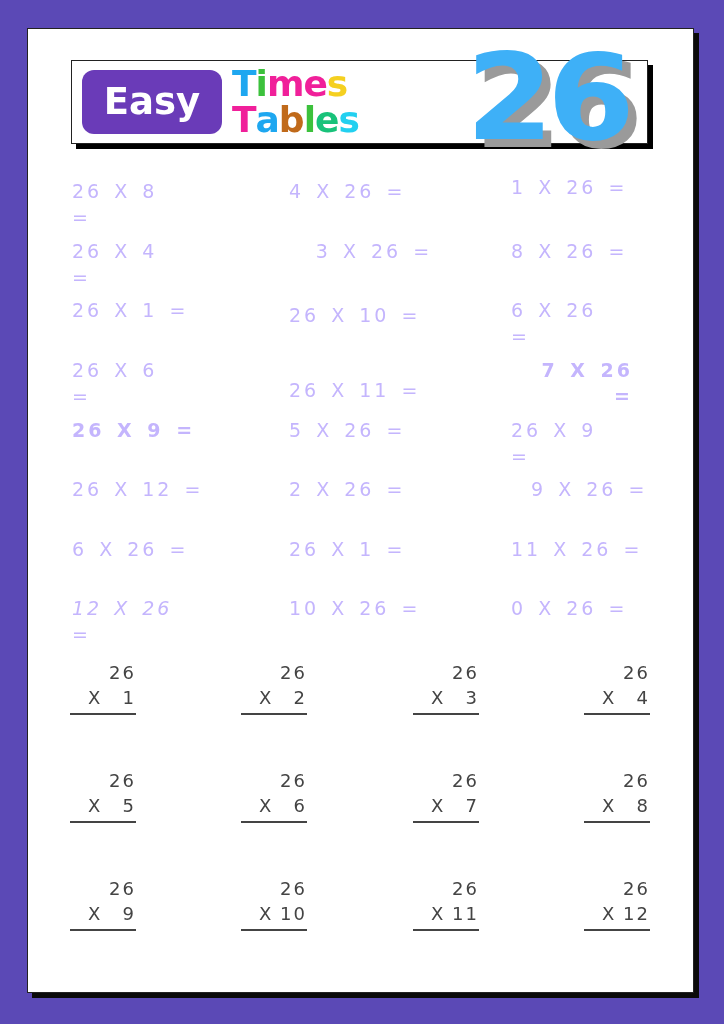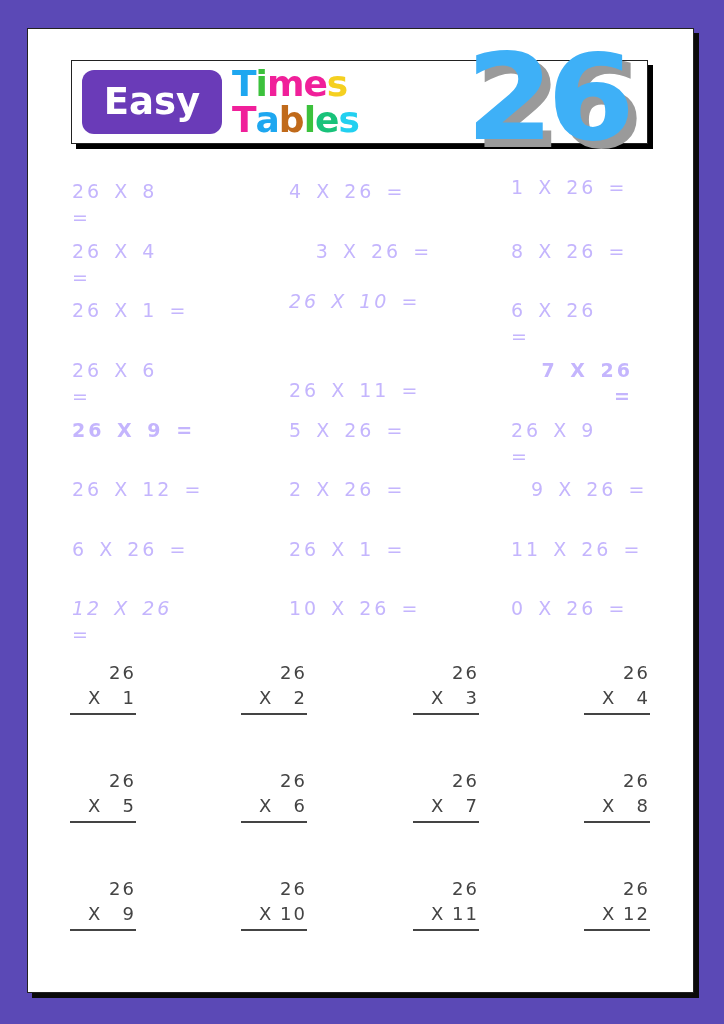--- a/index.html
+++ b/index.html
@@ -53,21 +53,21 @@
     <div class="hprob" style="left: 72px; top: 178px;">26 X 8 =</div>
     <div class="hprob" style="left: 72px; top: 238px;">26 X 4 =</div>
     <div class="hprob wide" style="left: 72px; top: 297px;">26 X 1 =</div>
     <div class="hprob" style="left: 72px; top: 357px;">26 X 6 =</div>
     <div class="hprob wide" style="left: 72px; top: 417px; font-weight: bold;">26 X 9 =</div>
     <div class="hprob wide" style="left: 72px; top: 476px;">26 X 12 =</div>
     <div class="hprob wide" style="left: 72px; top: 536px;">6 X 26 =</div>
     <div class="hprob" style="left: 72px; top: 595px; font-style: italic;">12 X 26 =</div>
     <div class="hprob wide" style="left: 289px; top: 178px;">4 X 26 =</div>
     <div class="hprob wide" style="left: 289px; top: 238px; text-align: center;">3 X 26 =</div>
-    <div class="hprob wide" style="left: 289px; top: 288px; font-style: italic;">26 X 10 =</div>
+    <div class="hprob wide" style="left: 289px; top: 302px;">26 X 10 =</div>
     <div class="hprob wide" style="left: 289px; top: 357px; margin-top: 20px;">26 X 11 =</div>
     <div class="hprob wide" style="left: 289px; top: 417px;">5 X 26 =</div>
     <div class="hprob wide" style="left: 289px; top: 476px;">2 X 26 =</div>
     <div class="hprob wide" style="left: 289px; top: 536px;">26 X 1 =</div>
     <div class="hprob wide" style="left: 289px; top: 595px;">10 X 26 =</div>
     <div class="hprob wide" style="left: 511px; top: 168px; margin-top: 6px;">1 X 26 =</div>
     <div class="hprob wide" style="left: 511px; top: 238px;">8 X 26 =</div>
     <div class="hprob" style="left: 511px; top: 297px;">6 X 26 =</div>
     <div class="hprob" style="left: 533px; top: 357px; width: 100px; text-align: right; font-weight: bold;">7 X 26 =</div>
     <div class="hprob" style="left: 511px; top: 417px;">26 X 9 =</div>

